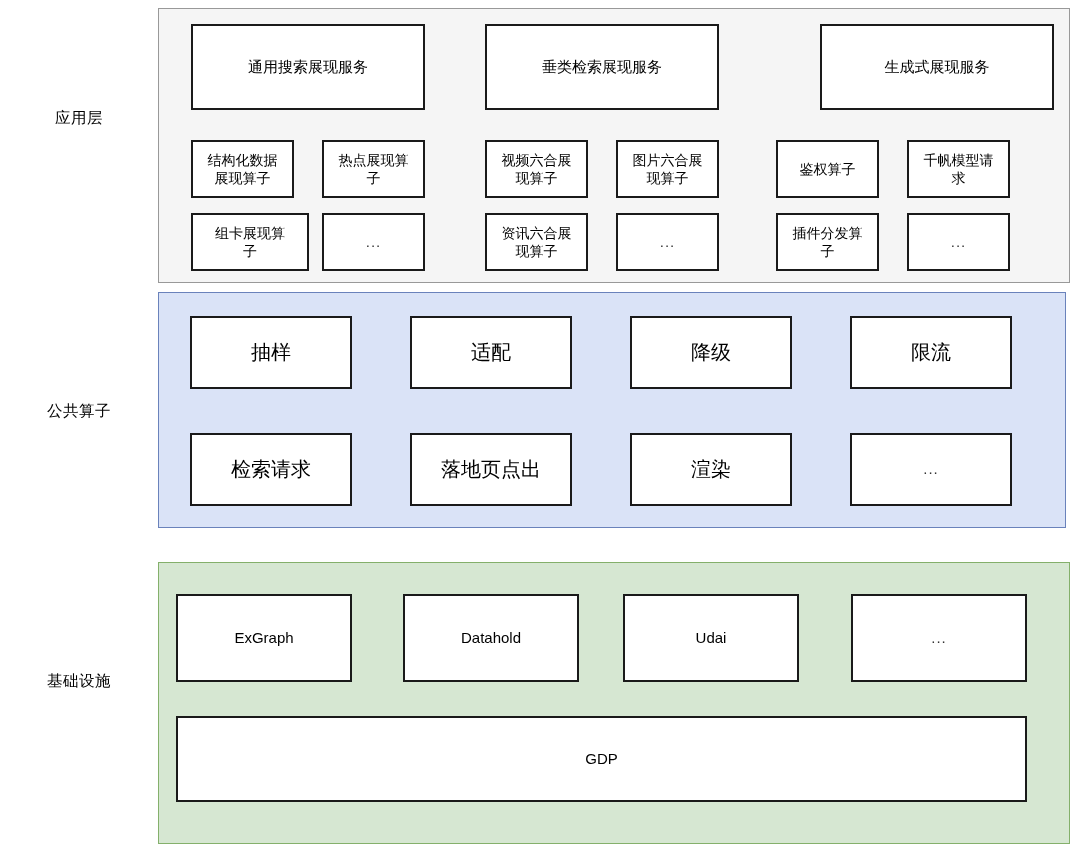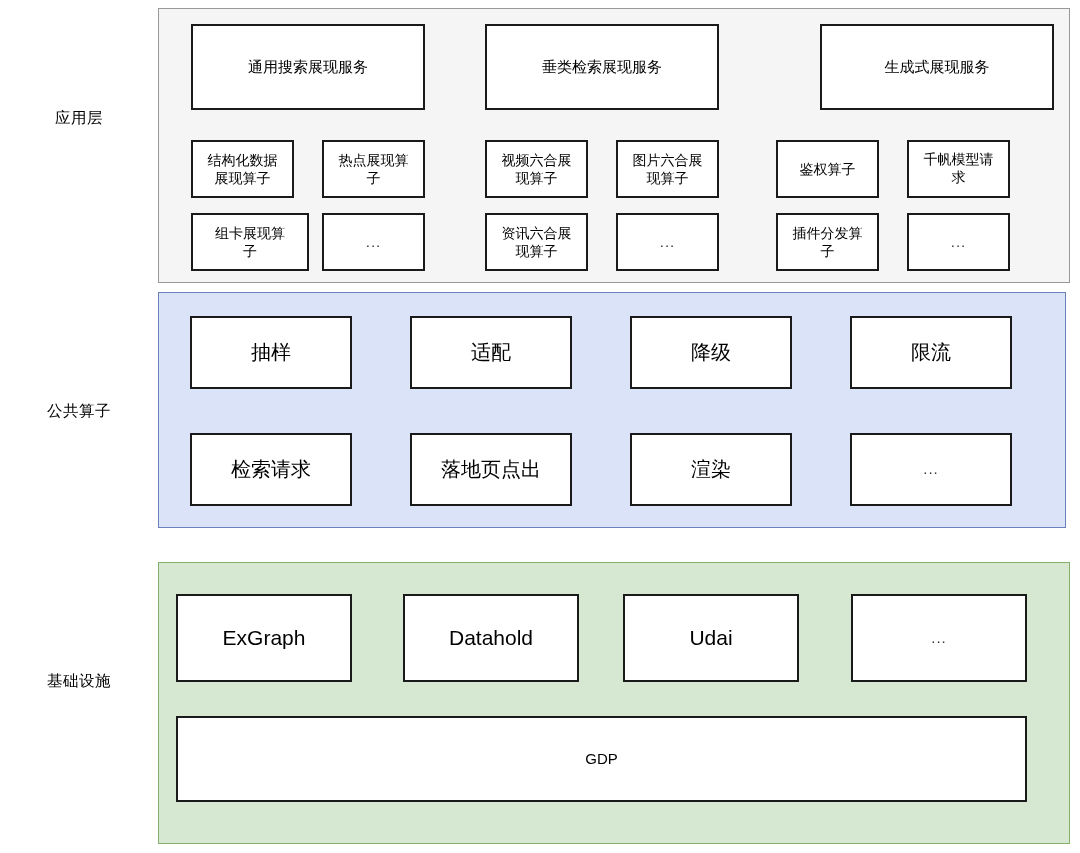--- a/index.html
+++ b/index.html
@@ -72,21 +72,21 @@
     justify-content: center;
     text-align: center;
     font-size: 14.5px;
     line-height: 1.35;
     padding: 2px 4px;
     white-space: pre-line;
   }
   .node--service { font-size: 15px; }
   .node--operator { font-size: 14px; line-height: 1.3; }
   .node--common { font-size: 20px; }
-  .node--infra { font-size: 21px; }
+  .node--infra { font-size: 15px; }
   .node--gdp { font-size: 15px; }
   .node--ellipsis { font-size: 15px; color: #333; letter-spacing: 1px; }
 </style>
 </head>
 <body>
 
 <div class="layer-caption" style="top:108px;">应用层</div>
 <div class="layer-caption" style="top:401px;">公共算子</div>
 <div class="layer-caption" style="top:671px;">基础设施</div>
 
@@ -106,21 +106,21 @@
 
 <div class="node node--operator" style="left:485px; top:140px; width:103px; height:58px;">视频六合展
 现算子</div>
 <div class="node node--operator" style="left:616px; top:140px; width:103px; height:58px;">图片六合展
 现算子</div>
 <div class="node node--operator" style="left:485px; top:213px; width:103px; height:58px;">资讯六合展
 现算子</div>
 <div class="node node--operator node--ellipsis" style="left:616px; top:213px; width:103px; height:58px;">...</div>
 
 <div class="node node--operator" style="left:776px; top:140px; width:103px; height:58px;">鉴权算子</div>
-<div class="node node--operator" style="left:907px; top:140px; width:103px; height:58px;font-family:Liberation Serif, serif;">千帆模型请
+<div class="node node--operator" style="left:907px; top:140px; width:103px; height:58px;">千帆模型请
 求</div>
 <div class="node node--operator" style="left:776px; top:213px; width:103px; height:58px;">插件分发算
 子</div>
 <div class="node node--operator node--ellipsis" style="left:907px; top:213px; width:103px; height:58px;">...</div>
 
 <div class="layer layer--common"></div>
 
 <div class="node node--common" style="left:190px; top:316px; width:162px; height:73px;">抽样</div>
 <div class="node node--common" style="left:410px; top:316px; width:162px; height:73px;">适配</div>
 <div class="node node--common" style="left:630px; top:316px; width:162px; height:73px;">降级</div>

